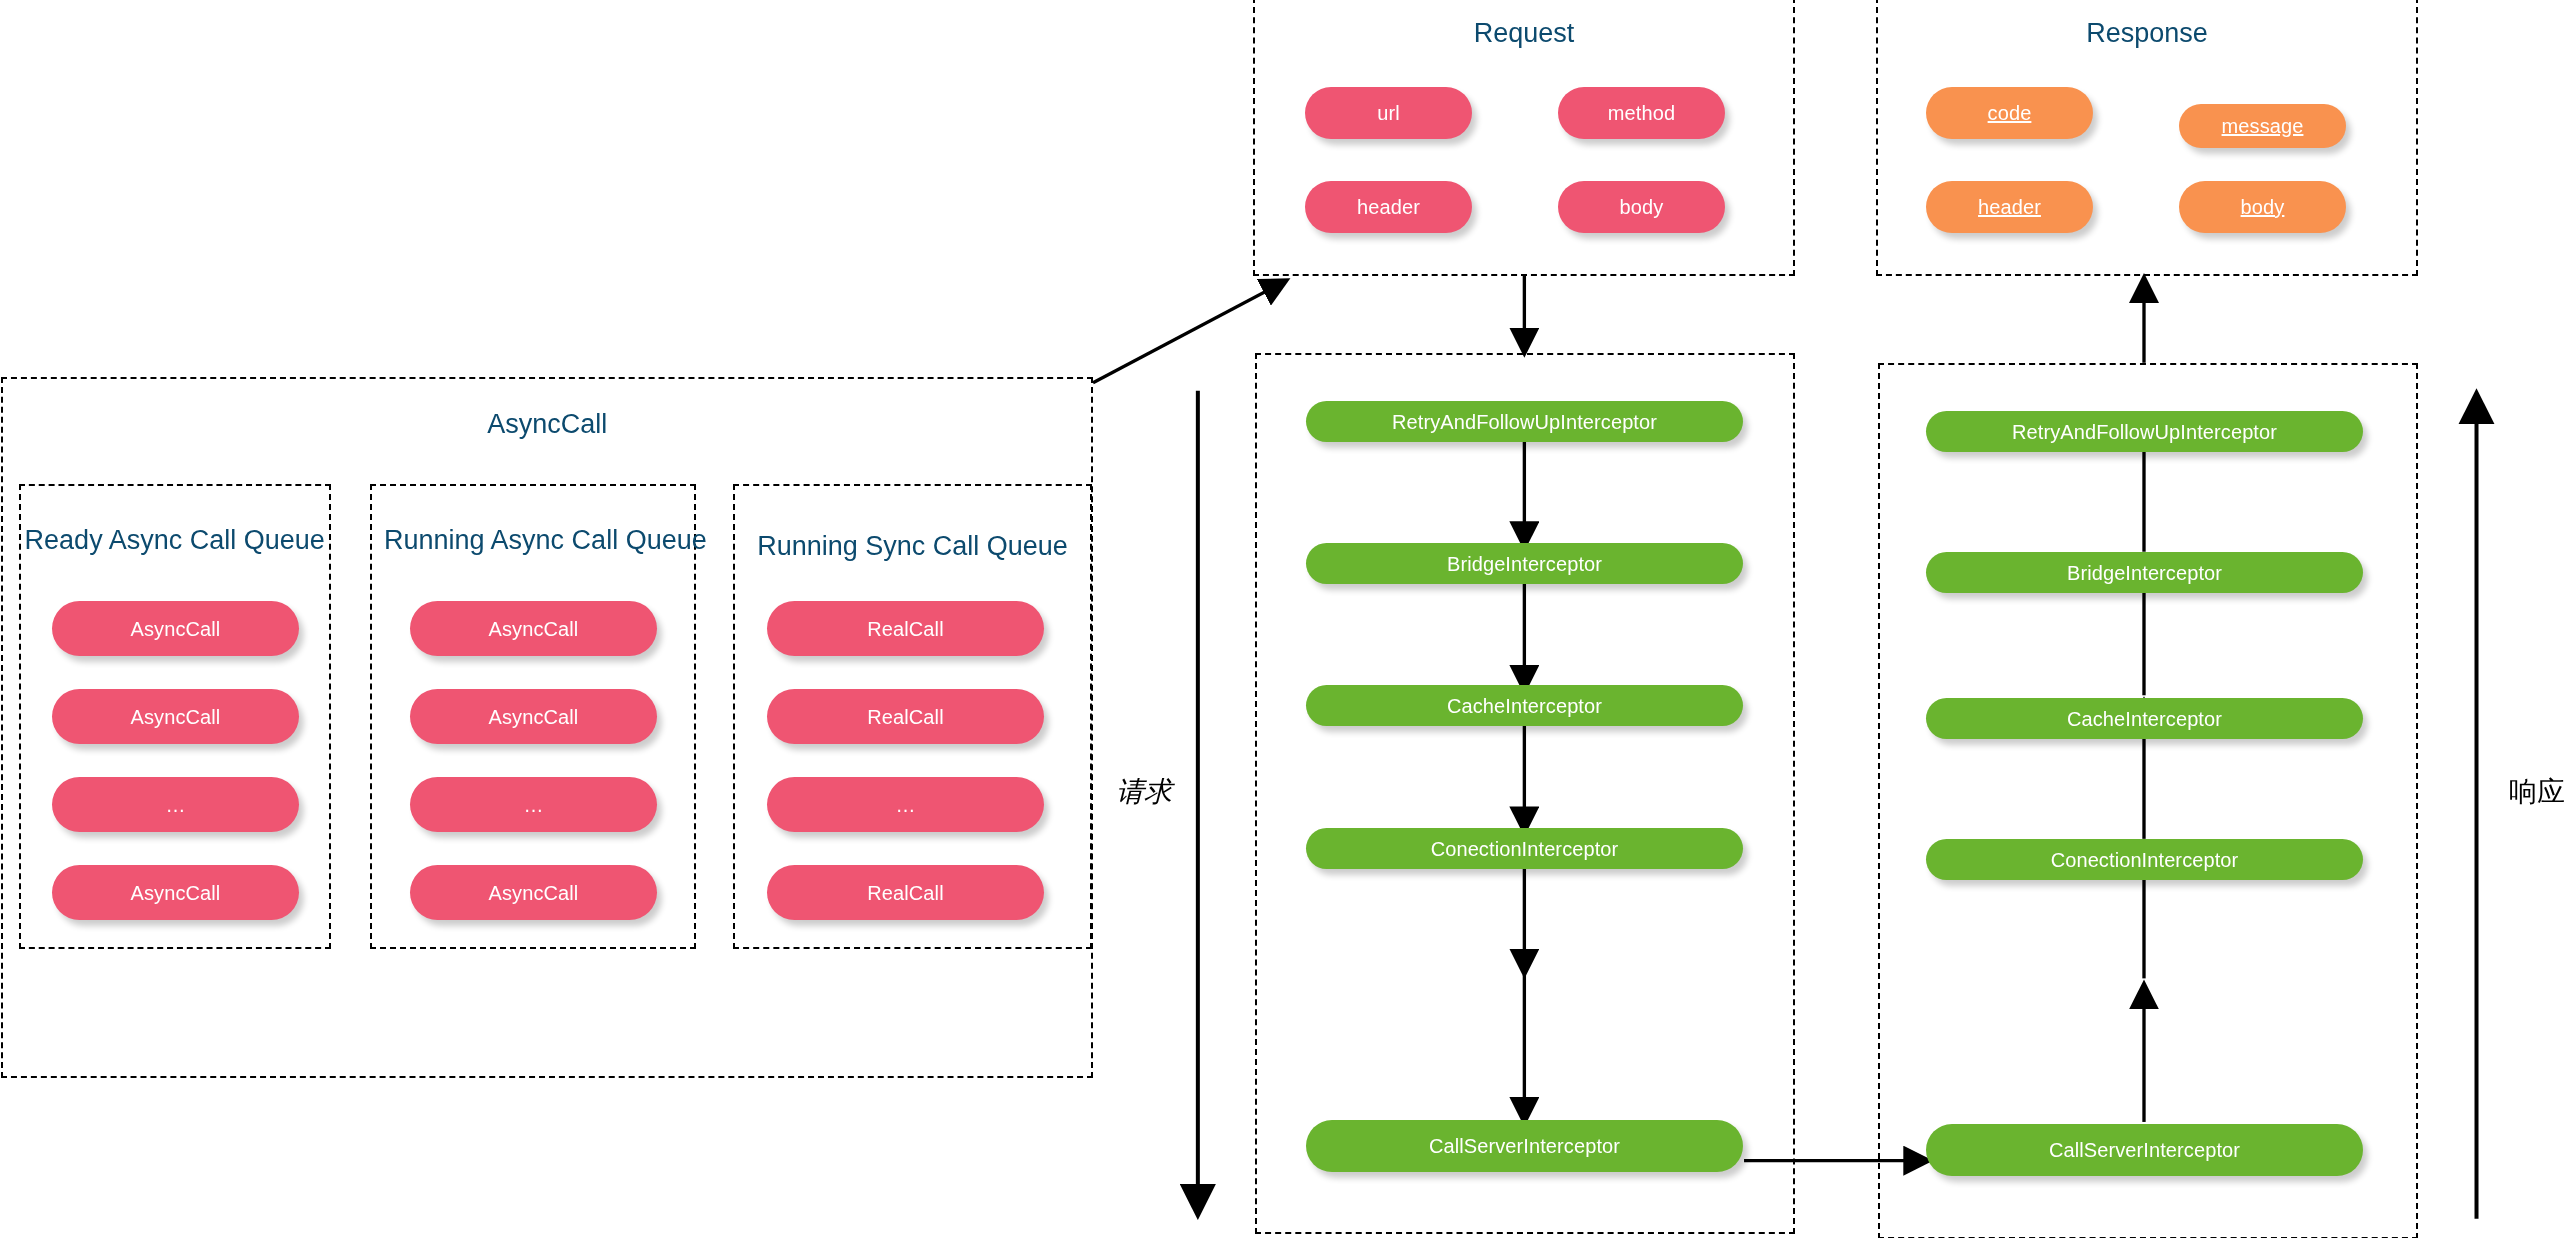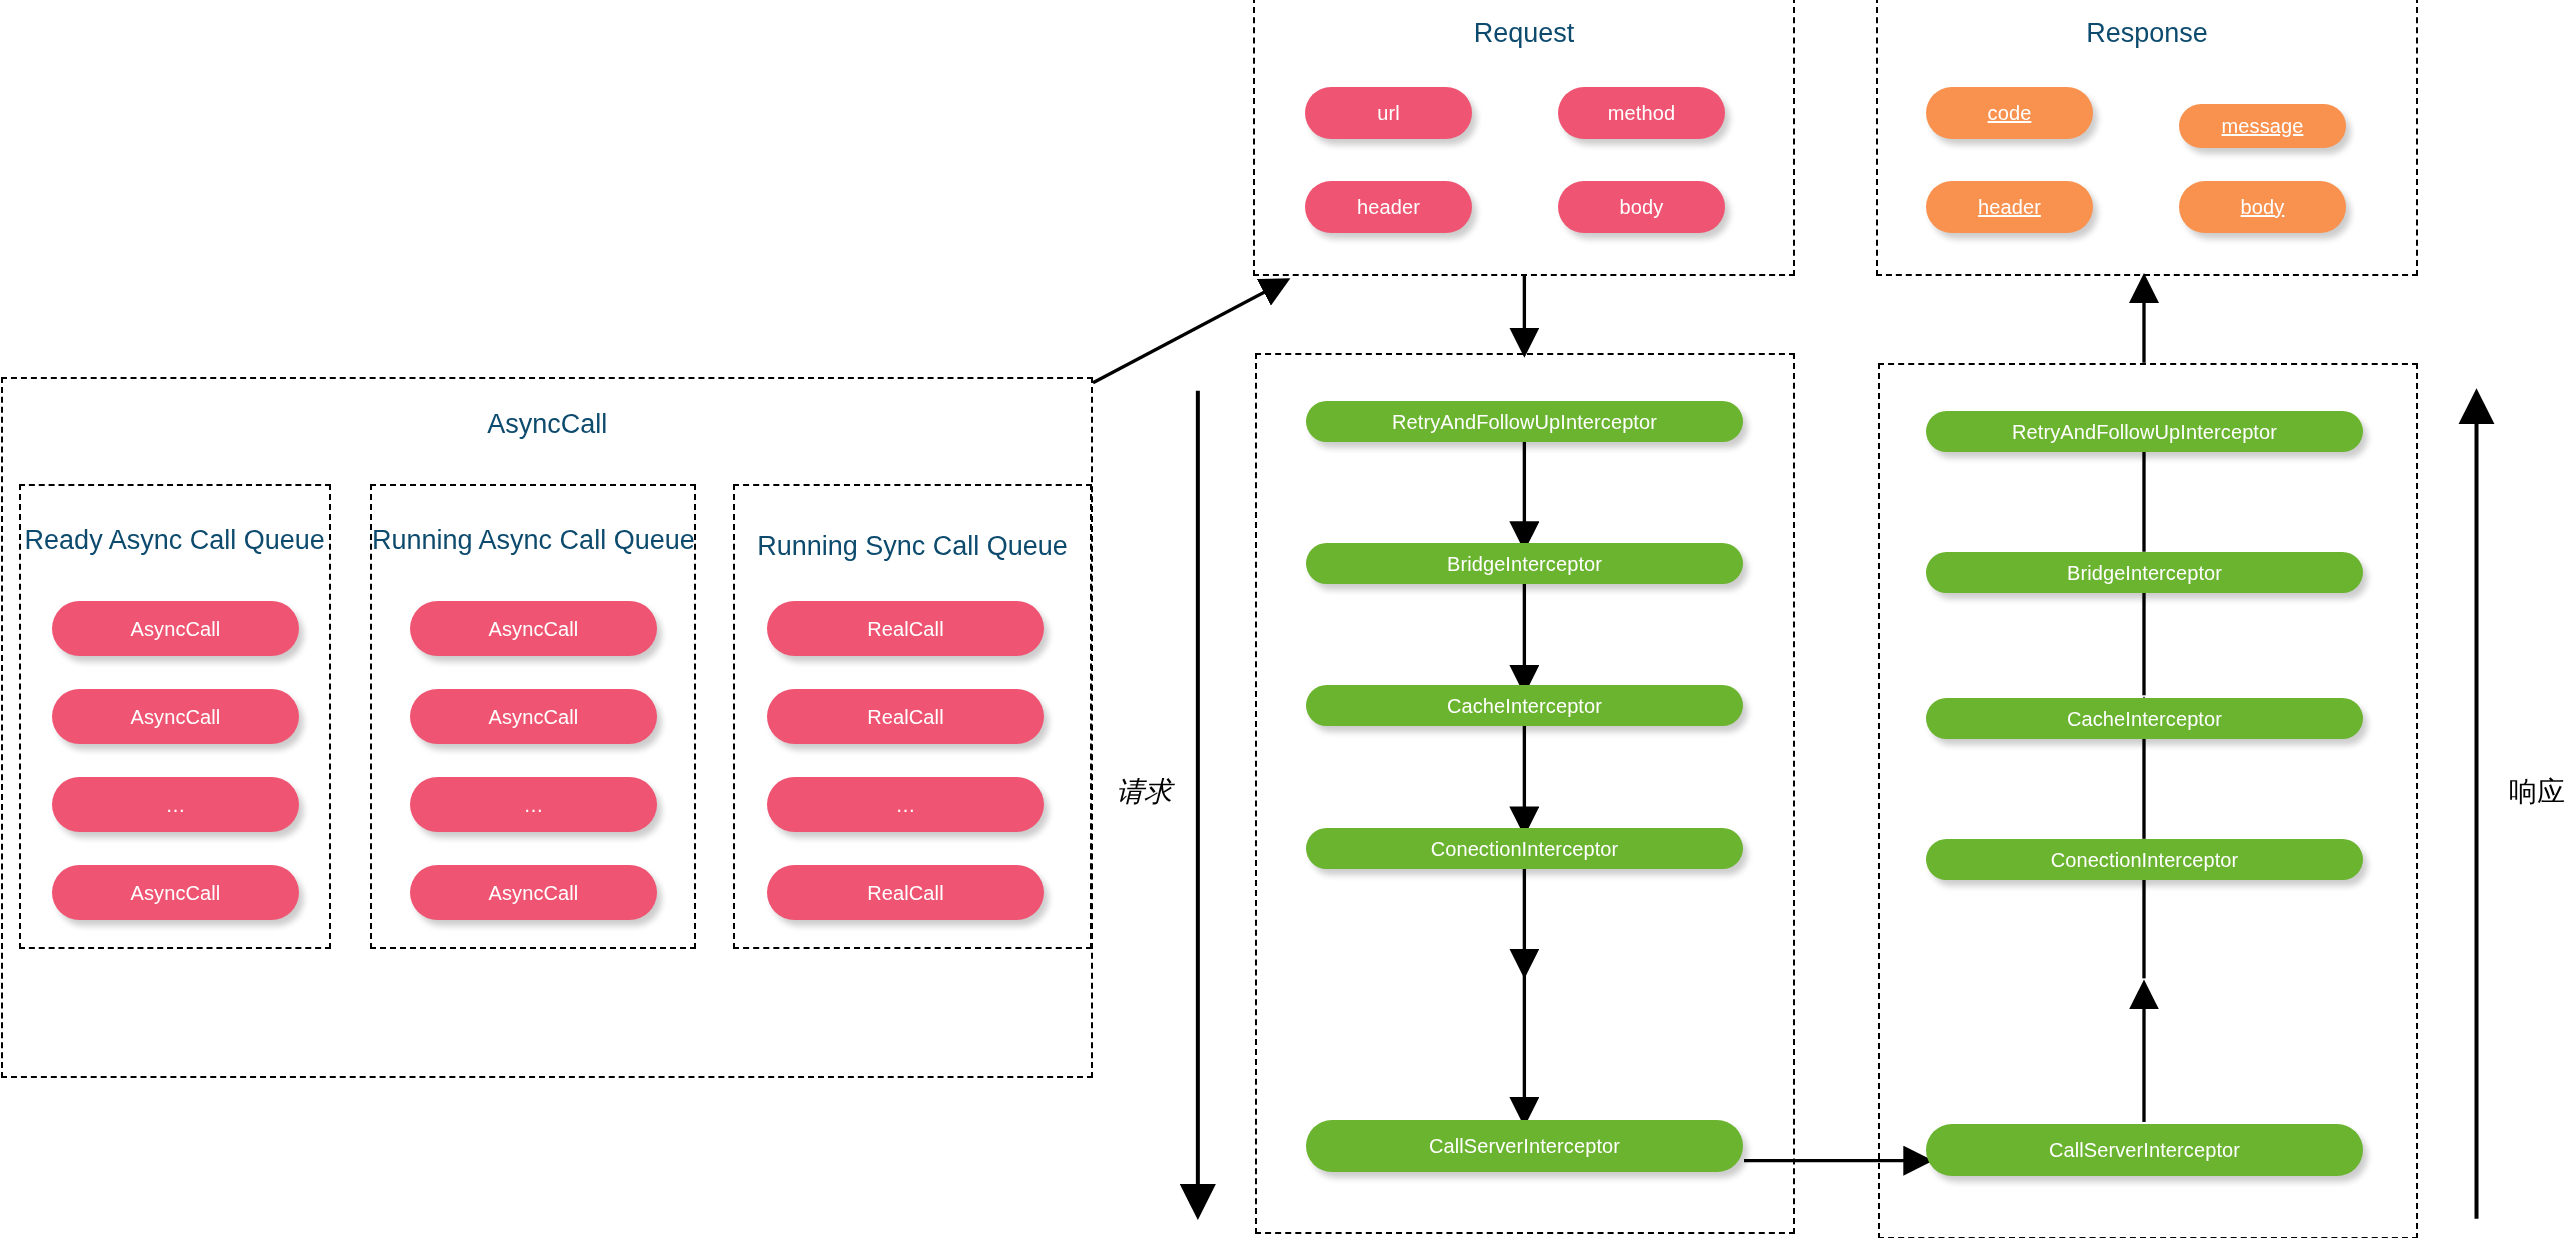--- a/index.html
+++ b/index.html
@@ -118,21 +118,21 @@
 
   <div class="dashbox" style="left:18.7px; top:484px; width:312px; height:465px;">
     <div class="box-title" style="top:39px;">Ready Async Call Queue</div>
   </div>
   <div class="pill pink" style="left:52px; top:601px; width:247px; height:55px;">AsyncCall</div>
   <div class="pill pink" style="left:52px; top:689px; width:247px; height:55px;">AsyncCall</div>
   <div class="pill pink" style="left:52px; top:777px; width:247px; height:55px;">…</div>
   <div class="pill pink" style="left:52px; top:865px; width:247px; height:55px;">AsyncCall</div>
 
   <div class="dashbox" style="left:370px; top:484px; width:326px; height:465px;">
-    <div class="box-title" style="top:39px;">Running Async Call Queue</div>
+    <div class="box-title" style="top:39px;margin-left:12px;">Running Async Call Queue</div>
   </div>
   <div class="pill pink" style="left:410px; top:601px; width:247px; height:55px;">AsyncCall</div>
   <div class="pill pink" style="left:410px; top:689px; width:247px; height:55px;">AsyncCall</div>
   <div class="pill pink" style="left:410px; top:777px; width:247px; height:55px;">…</div>
   <div class="pill pink" style="left:410px; top:865px; width:247px; height:55px;">AsyncCall</div>
 
   <div class="dashbox" style="left:733px; top:484px; width:359px; height:465px;">
     <div class="box-title" style="top:45px;">Running Sync Call Queue</div>
   </div>
   <div class="pill pink" style="left:767px; top:601px; width:277px; height:55px;">RealCall</div>

